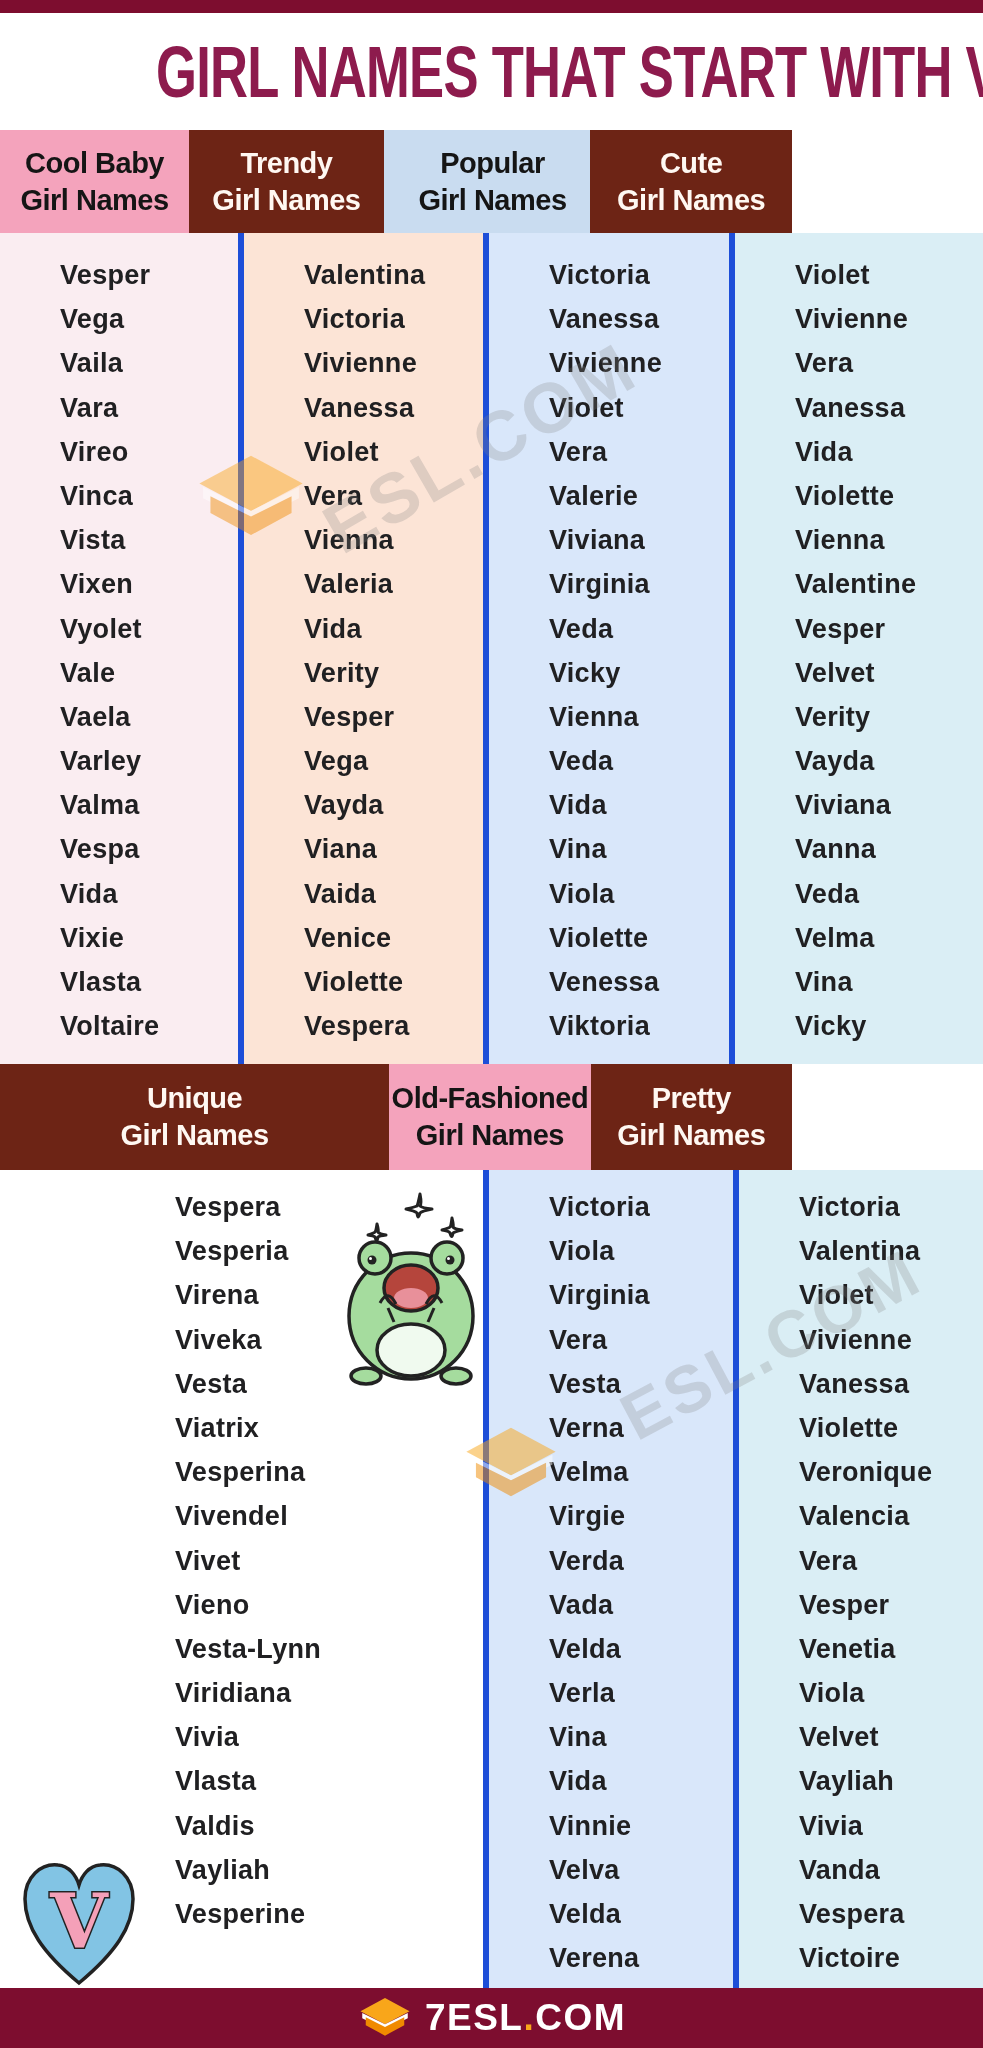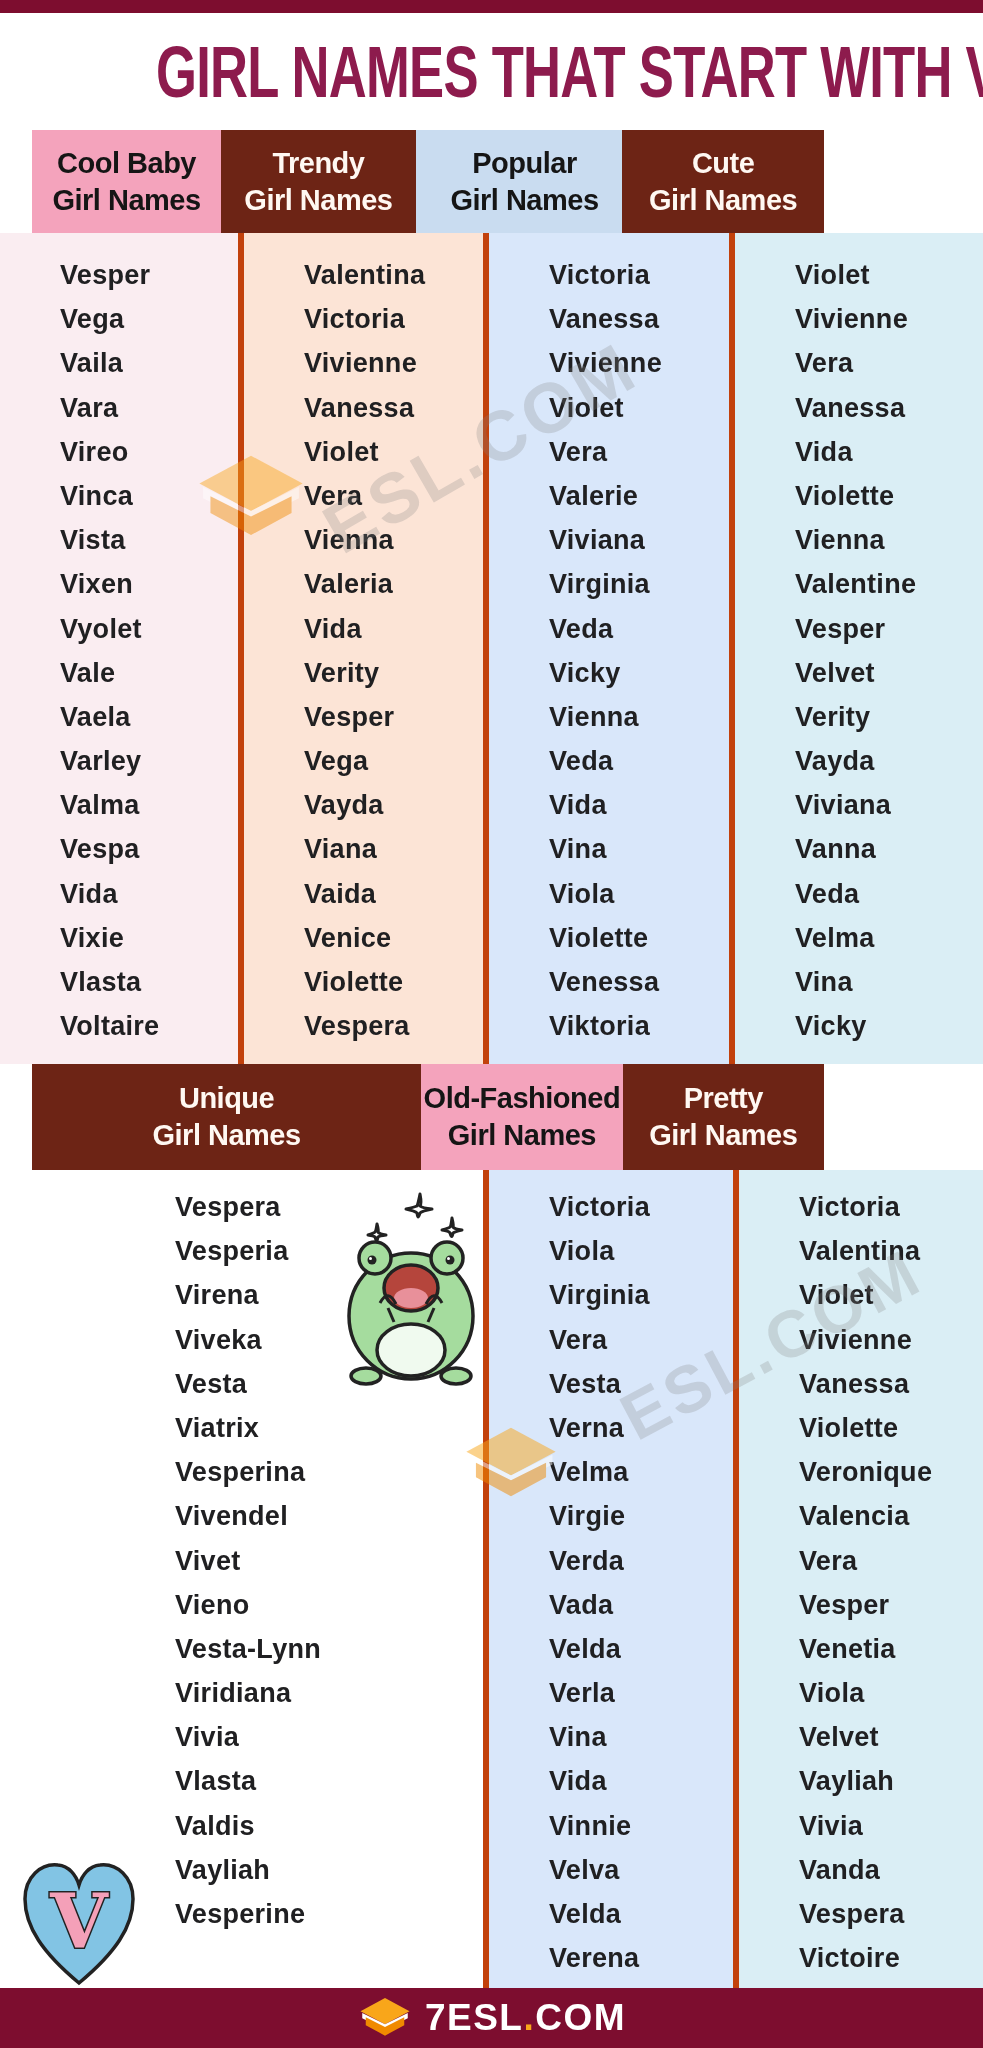--- a/index.html
+++ b/index.html
@@ -13,34 +13,34 @@
     font-family:"Liberation Sans",sans-serif;overflow:hidden;
   }
   .topbar{position:absolute;left:0;top:0;width:983px;height:13px;background:var(--maroon);}
   .title-wrap{position:absolute;left:0;top:13px;width:983px;height:117px;
     display:flex;align-items:center;justify-content:flex-start;}
   .title{
     color:var(--title);font-weight:bold;font-size:72px;letter-spacing:-1px;
     white-space:nowrap;transform:scaleX(0.73);transform-origin:center center;
   }
   
-  .hrow{position:absolute;left:0;display:flex;width:792px;margin-left:32px;}
+  .hrow{position:absolute;left:0;display:flex;width:792px;}
   .hrow1{top:130px;height:103px;}
   .hrow2{top:1064px;height:106px;}
   .hcell{display:flex;flex-direction:column;align-items:center;justify-content:center;
     font-weight:bold;font-size:29px;line-height:37px;letter-spacing:-0.5px;text-align:center;}
   .hcell.pink{background:var(--pink);color:#151515;}
   .hcell.brown{background:var(--brown);color:#FFF8F2;}
   .hcell.blue{background:var(--blue-header);color:#151515;padding-left:11px;}
   
   .brow{position:absolute;left:0;display:flex;width:983px;}
   .brow1{top:233px;height:831px;}
   .brow2{top:1170px;height:818px;}
   .bcol{box-sizing:border-box;height:100%;}
-  .brow .sep{border-left:6px solid #c2410c;}
+  .brow .sep{border-left:6px solid #1d4ed8;}
   ul.names{list-style:none;margin:0;padding:20px 0 0 60px;}
   .brow2 ul.names{padding-top:15px;}
   ul.names li{
     height:44.2px;line-height:44.2px;font-size:27px;font-weight:bold;
     color:var(--text-dark);letter-spacing:0.3px;white-space:nowrap;
   }
   ul.names.indent-big{padding-left:175px;}
   .bg-body-pink{background:var(--body-pink);}
   .bg-body-peach{background:var(--body-peach);}
   .bg-body-blue{background:var(--body-blue);}

